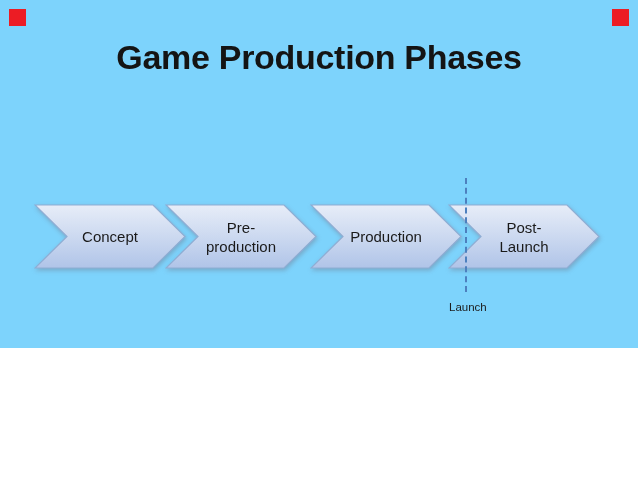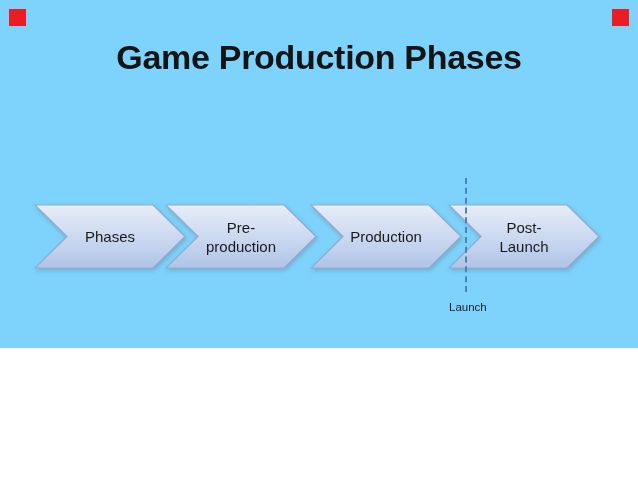--- a/index.html
+++ b/index.html
@@ -110,21 +110,21 @@
   <div class="corner-marker corner-tr"></div>
   <div class="corner-marker corner-bl"></div>
   <div class="corner-marker corner-br"></div>
 
   <h1 class="slide-title">Game Production Phases</h1>
 
   <div class="chevron chevron-0">
     <svg width="152" height="65" viewBox="0 0 152 65">
       <polygon points="1,1 119,1 151,32.5 119,64 1,64 33,32.5" fill="url(#chevGrad)" stroke-width="1.2" stroke="#8fadd4"></polygon>
     </svg>
-    <div class="chevron-label">Phases</div>
+    <div class="chevron-label">Concept</div>
   </div>
 
   <div class="chevron chevron-1">
     <svg width="152" height="65" viewBox="0 0 152 65">
       <polygon points="1,1 119,1 151,32.5 119,64 1,64 33,32.5" fill="url(#chevGrad)" stroke-width="1.2" stroke="#8fadd4"></polygon>
     </svg>
     <div class="chevron-label">Pre-
 production</div>
   </div>
 

